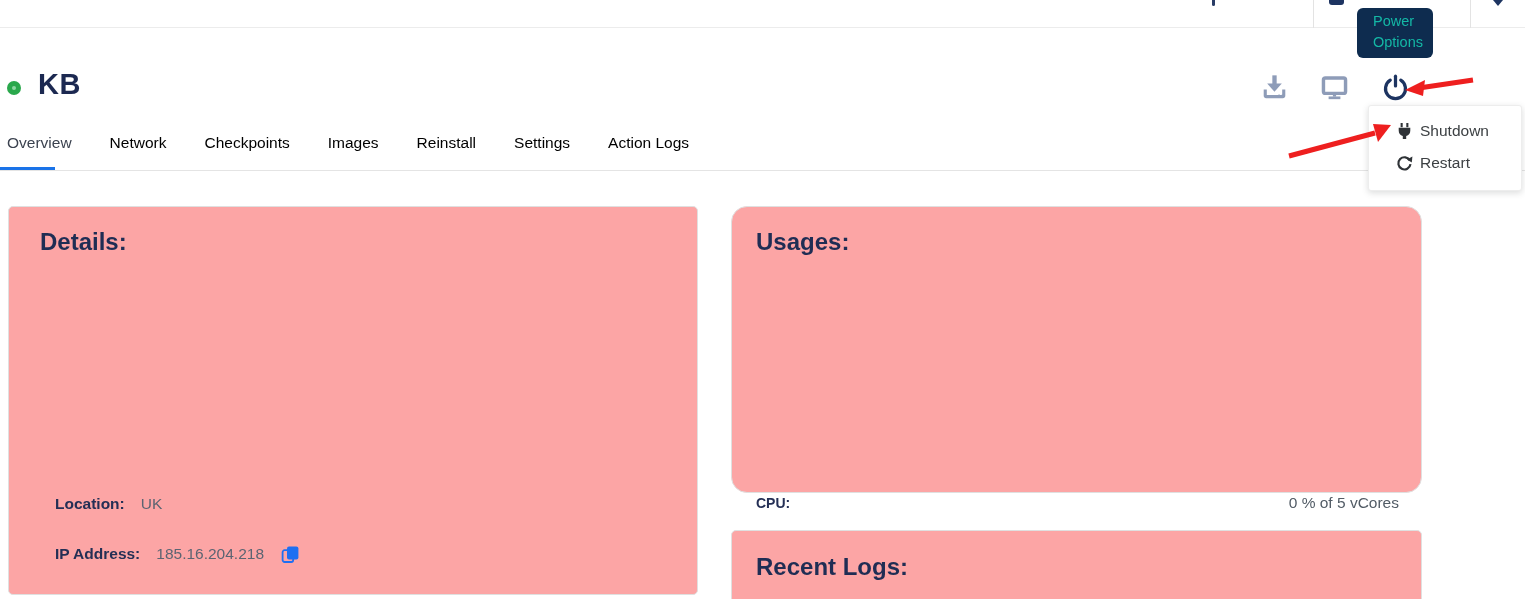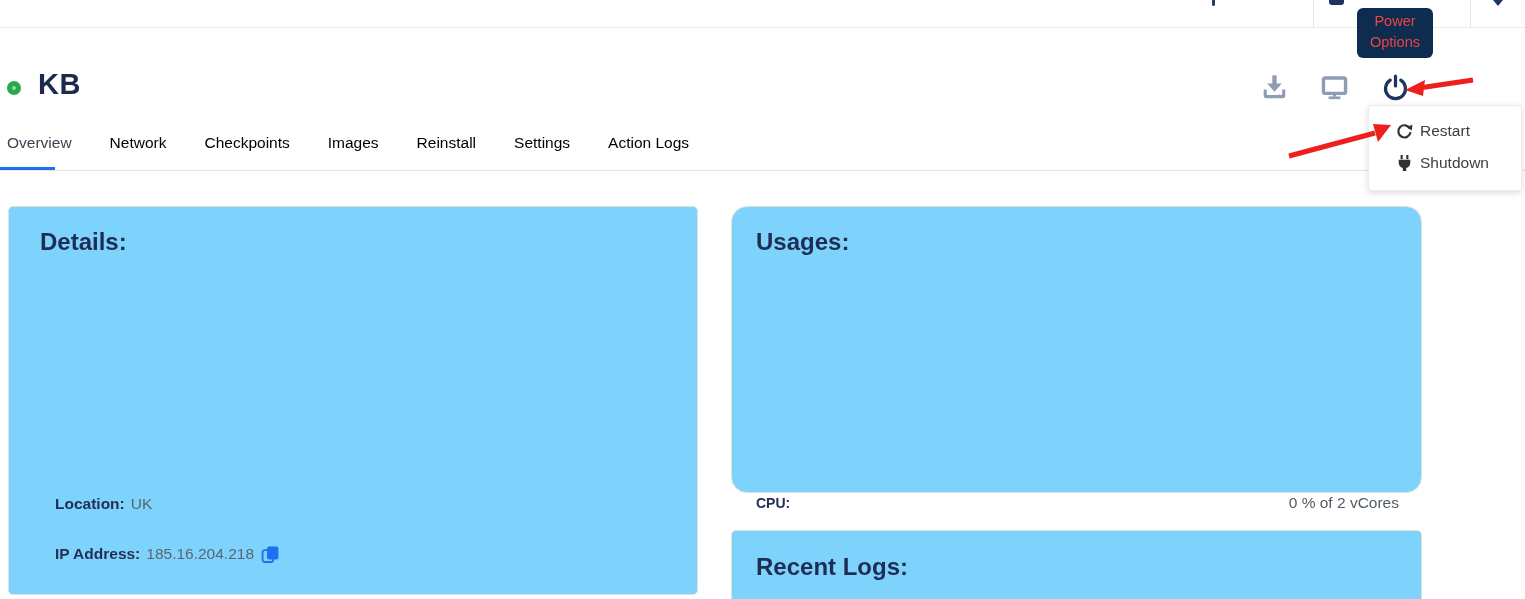--- a/index.html
+++ b/index.html
@@ -8,22 +8,22 @@
 
   
   .topbar { position:absolute; top:0; left:0; width:1525px; height:28px; background:#fff;
             border-bottom:1px solid #ececec; z-index:5; }
   .topbar .vdiv { position:absolute; top:0; width:1px; height:28px; background:#e3e3e3; }
   .frag1 { position:absolute; left:1212px; top:0; width:3px; height:6px; background:#2a3d66; border-radius:0 0 2px 2px; }
   .frag2 { position:absolute; left:1329px; top:0; width:15px; height:5px; background:#1d3461; border-radius:0 0 3px 3px; }
   .frag3 { position:absolute; left:1493px; top:0; width:10px; height:6px; }
 
   
-  .tooltip { position:absolute; left:1357px; top:8px; width:76px; background:#0e2c4f; color:#ef4444;
-             font-size:14.5px; line-height:21px; text-align:center; padding:3px 4px 5px;
+  .tooltip { position:absolute; left:1357px; top:8px; width:76px; background:#0e2c4f; color:#14b8a6;
+             font-size:14.5px; line-height:21px; padding:3px 16px 5px;
              border-radius:6px; z-index:30; }
 
   
   .status-dot { position:absolute; left:7px; top:81px; width:14px; height:14px; border-radius:50%;
                 background:#2aa84c; }
   .status-dot::after { content:''; position:absolute; left:5px; top:5px; width:4px; height:4px;
                        border-radius:50%; background:#8ed6a3; }
   .server-title { position:absolute; left:38px; top:68px; font-size:29px; color:#1c2951; letter-spacing:.5px; }
 
   
@@ -46,32 +46,32 @@
               border:1px solid #ededed; border-radius:3px; box-shadow:0 2px 6px rgba(60,64,67,.18);
               padding-top:9px; z-index:20; }
   .dd-item { display:flex; align-items:center; height:32px; padding-left:27px; gap:7px;
              font-size:15.5px; color:#3c4043; cursor:pointer; }
   .dd-item svg { width:17px; height:17px; flex:0 0 auto; }
 
   
   .arrow-svg { position:absolute; z-index:40; pointer-events:none; }
 
   
-  .panel { position:absolute; background:#7dd3fc; border:1px solid #e0e0e0; border-radius:5px; }
+  .panel { position:absolute; background:#fca5a5; border:1px solid #e0e0e0; border-radius:5px; }
   #panel-details { left:8px;   top:206px; width:690px; height:389px; }
   #panel-usages  { left:731px; top:206px; width:691px; height:287px;border-radius:16px; }
   #panel-logs    { left:731px; top:530px; width:691px; height:110px; }
   .panel-title { position:absolute; font-size:24px; color:#1f2d54; }
   #panel-details .panel-title { left:31px; top:21px; }
   #panel-usages  .panel-title { left:24px; top:21px; }
   #panel-logs    .panel-title { left:24px; top:22px;text-align:right; }
 
   
   .detail-rows { position:absolute; left:46px; top:286px; }
-  .detail-row  { height:22px; margin-bottom:28px; font-size:15.5px; display:flex; align-items:center; }
+  .detail-row  { height:22px; margin-bottom:28px; font-size:15.5px; display:flex; align-items:center;gap:10px; }
   .detail-row .lbl { font-weight:bold; color:#242f55; margin-right:6px; }
   .detail-row .val { color:#5b6472; }
   .inline-ico { width:19px; height:19px; margin-left:7px; cursor:pointer; display:inline-flex; }
   .inline-ico svg { width:100%; height:100%; }
 
   
   .meters { position:absolute; left:24px; right:22px; top:286px; }
   .meter  { margin-bottom:18px; }
   .meter .mrow { display:flex; justify-content:space-between; align-items:center; height:20px; }
   .meter .mlbl { font-weight:bold; color:#242f55; font-size:14px; }
@@ -126,33 +126,33 @@
   <div class="tab">Checkpoints</div>
   <div class="tab">Images</div>
   <div class="tab">Reinstall</div>
   <div class="tab">Settings</div>
   <div class="tab">Action Logs</div>
 </nav>
 <div class="tabs-rule"></div>
 
 <div class="dropdown">
   <div class="dd-item">
-    <svg viewBox="0 0 17 17">
-      <path d="M13.9 5.6 A6.1 6.1 0 1 0 14.5 9.2" fill="none" stroke="#2f3337" stroke-width="2.2"></path>
-      <polygon points="16.4,1.6 15.8,7.4 10.9,4.4" fill="#2f3337"></polygon>
-    </svg>
-    <span>Restart</span>
-  </div>
-  <div class="dd-item">
     <svg viewBox="0 0 14 17">
       <rect x="3.1" y="0" width="2.1" height="4.2" fill="#2f3337"></rect>
       <rect x="8.8" y="0" width="2.1" height="4.2" fill="#2f3337"></rect>
       <path d="M1.2 4.8h11.6v2.6a5.8 5.8 0 0 1-4.1 5.55V16h-3.4v-3.05A5.8 5.8 0 0 1 1.2 7.4V4.8z" fill="#2f3337"></path>
     </svg>
     <span>Shutdown</span>
+  </div>
+  <div class="dd-item">
+    <svg viewBox="0 0 17 17">
+      <path d="M13.9 5.6 A6.1 6.1 0 1 0 14.5 9.2" fill="none" stroke="#2f3337" stroke-width="2.2"></path>
+      <polygon points="16.4,1.6 15.8,7.4 10.9,4.4" fill="#2f3337"></polygon>
+    </svg>
+    <span>Restart</span>
   </div>
 </div>
 
 <svg class="arrow-svg" style="left:1403px; top:72px; width:74px; height:28px;" viewBox="0 0 74 28">
   <path d="M70 8 L16 16" stroke="#ee1f1f" stroke-width="5"></path>
   <polygon points="2,18 22,8 20,24" fill="#ee1f1f"></polygon>
 </svg>
 <svg class="arrow-svg" style="left:1283px; top:118px; width:114px; height:44px;" viewBox="0 0 114 44">
   <path d="M6 38 L92 15" stroke="#ee1f1f" stroke-width="5"></path>
   <polygon points="108,7 90,6 95,24" fill="#ee1f1f"></polygon>
@@ -178,21 +178,21 @@
 
   </div>
 </section>
 
 <section class="panel" id="panel-usages">
   <h2 class="panel-title">Usages:</h2>
   <div class="meters">
     <div class="meter">
       <div class="mrow">
         <span class="mlbl">CPU:</span>
-        <span class="mval">0 % of 2 vCores</span>
+        <span class="mval">0 % of 5 vCores</span>
       </div>
       <div class="bar">
           <div class="fill" style="width: 0%;"></div>
         </div>
     </div>
     <div class="meter">
       <div class="mrow">
         <span class="mlbl">RAM:</span>
         <span class="mval">0 MB / 4096 MB Used ( 4096 MB Free)</span>
       </div>

